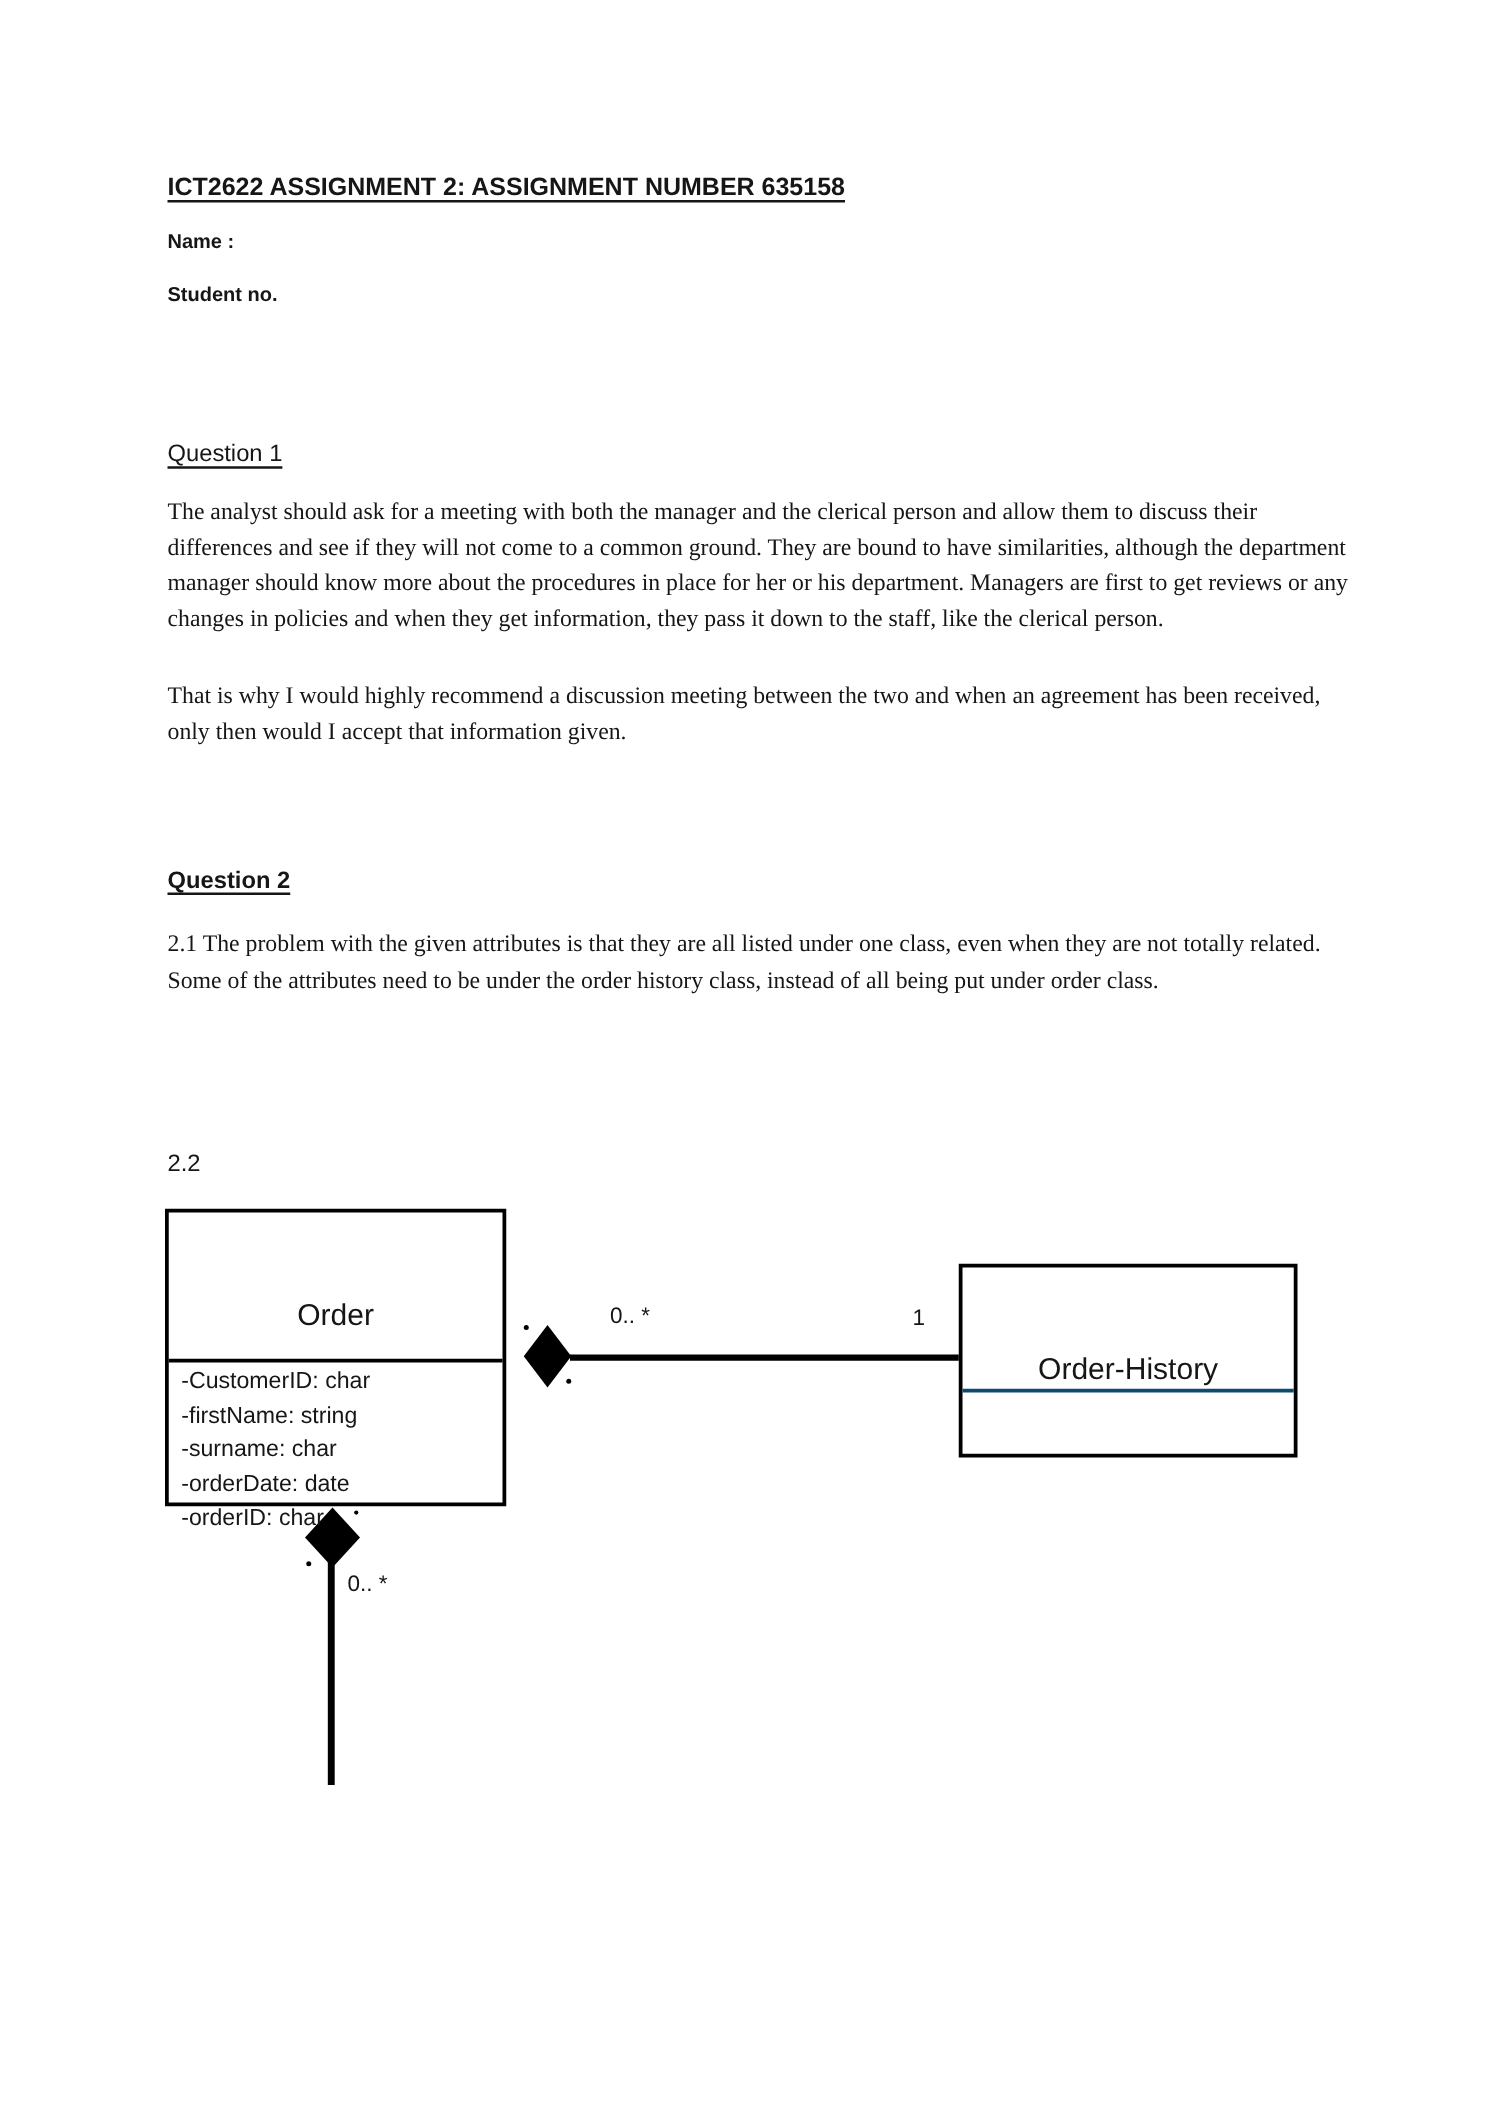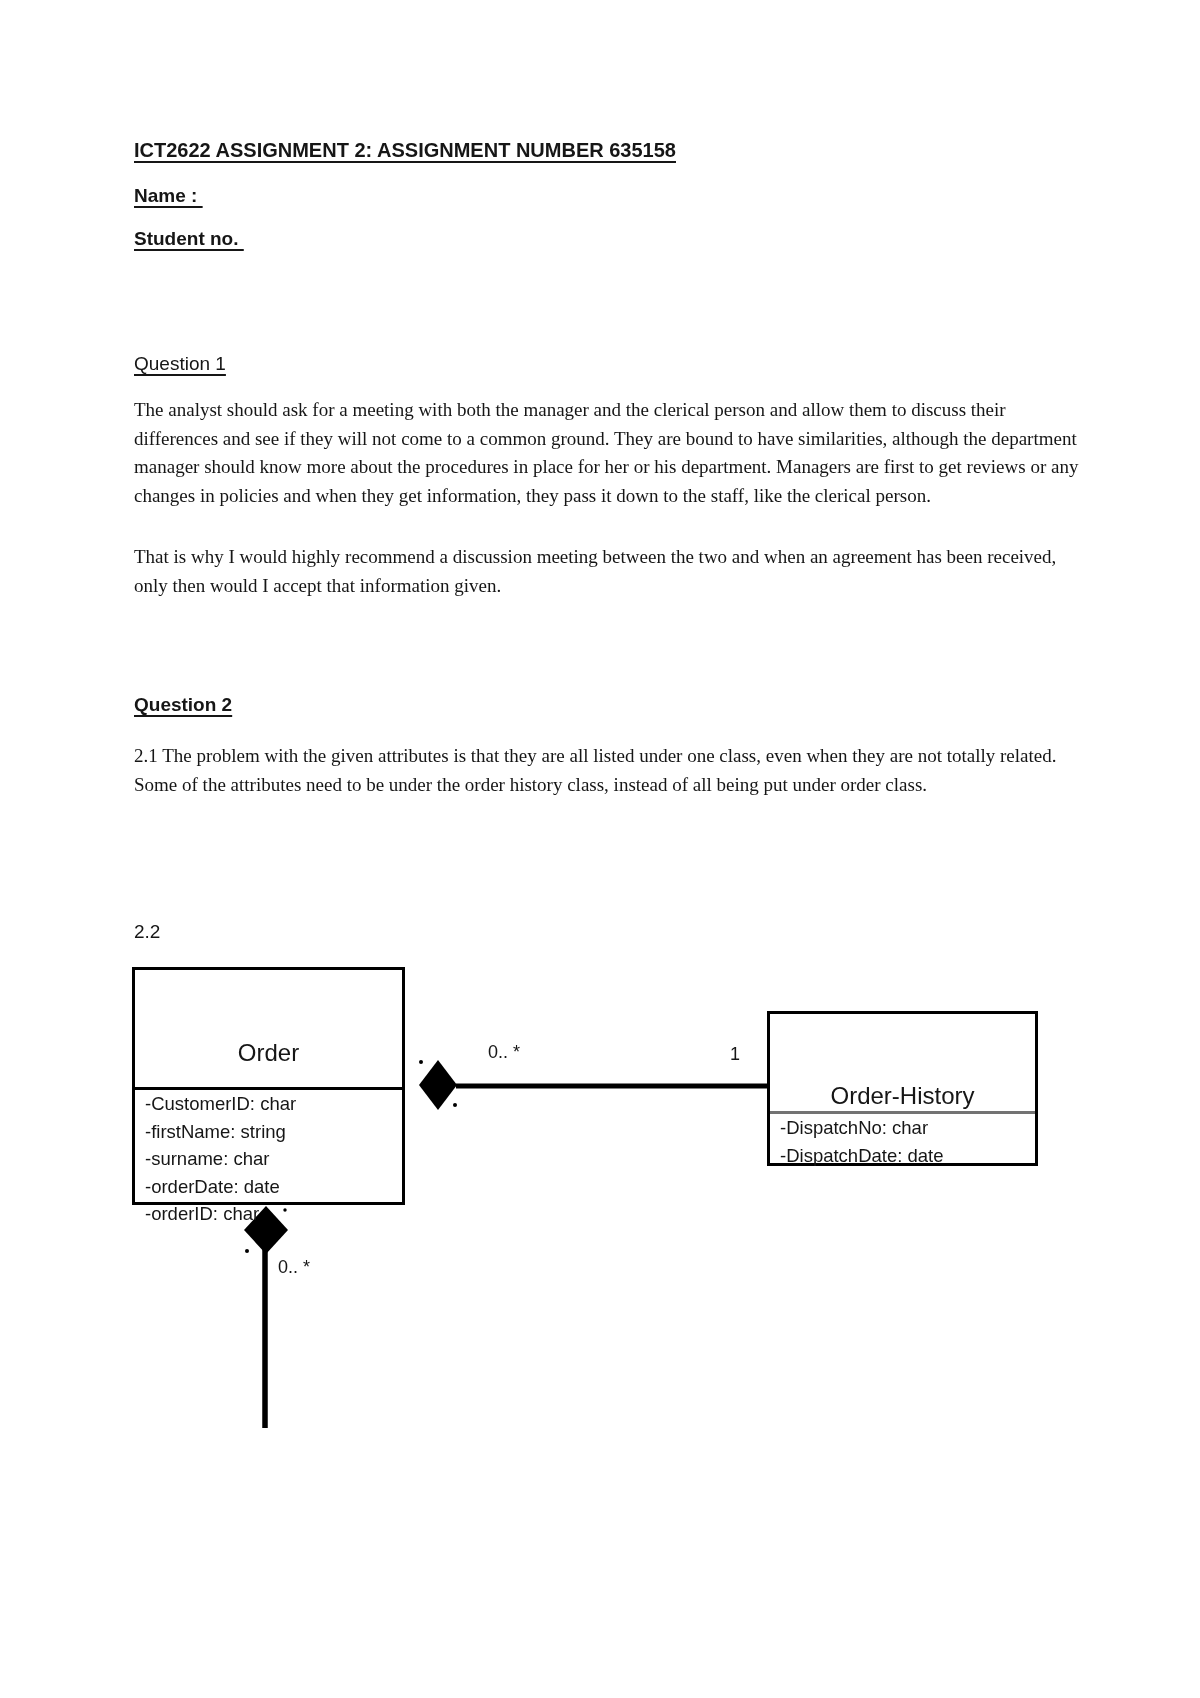--- a/index.html
+++ b/index.html
@@ -21,22 +21,21 @@
   .doc-title {
     left: 134px; top: 139px;
     font-size: 20px; font-weight: bold;
     text-decoration: underline;
     text-underline-offset: 4px;
     text-decoration-thickness: 2px;
     white-space: pre;
   }
   .h-sub {
     left: 134px;
-    font-size: 19px; font-weight: bold;
-    text-decoration: underline;
+    font-size: 16px; font-weight: bold;
     text-underline-offset: 4px;
     text-decoration-thickness: 2px;
     white-space: pre;
   }
   .q-heading {
     left: 134px;
     font-size: 19px;
     text-decoration: underline;
     text-underline-offset: 4px;
     text-decoration-thickness: 1.5px;
@@ -74,21 +73,21 @@
     line-height: 27.5px;
     padding: 0 1px 0 10px;
   }
   .order-box { left: 132px; top: 967px; width: 273px; height: 238px; }
   .order-box .uml-header {
     height: 72px; border-bottom: 3px solid #000;
     align-items: center; justify-content: center;
   }
   .history-box { left: 767px; top: 1011px; width: 271px; height: 155px; }
   .history-box .uml-header {
-    height: 52px; border-bottom: 3px solid #737373;
+    height: 52px; border-bottom: 3px solid #0c4a6e;
     align-items: flex-end; justify-content: center;
     padding-bottom: 1px;
   }
   .payment-box { left: 465px; top: 1434px; width: 272px; height: 114px; }
   .payment-box .uml-header {
     height: 50px; border-bottom: 2px solid #000;
     align-items: flex-start; justify-content: flex-start;
     padding: 9px 0 0 12px;
   }
 
@@ -136,24 +135,20 @@
       <div>-CustomerID: char</div>
       <div>-firstName: string</div>
       <div>-surname: char</div>
       <div>-orderDate: date</div>
       <div>-orderID: char</div>
     </div>
   </div>
 
   <div class="abs uml-box history-box">
     <div class="uml-header">Order-History</div>
-    <div class="uml-attrs">
-      <div>-DispatchNo: char</div>
-      <div>-DispatchDate: date</div>
-    </div>
   </div>
 
   <div class="abs uml-box payment-box">
     <div class="uml-header">Payment -Type</div>
     <div class="uml-attrs"></div>
   </div>
 
   <span class="abs mult" style="left:488px; top:1042px;">0.. *</span>
   <span class="abs mult" style="left:730px; top:1044px;">1</span>
   <span class="abs mult" style="left:278px; top:1257px;">0.. *</span>

